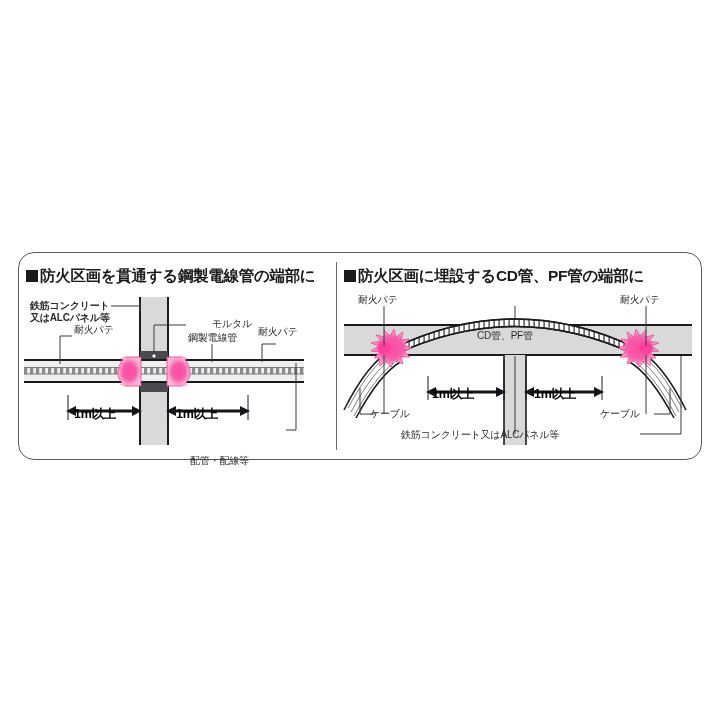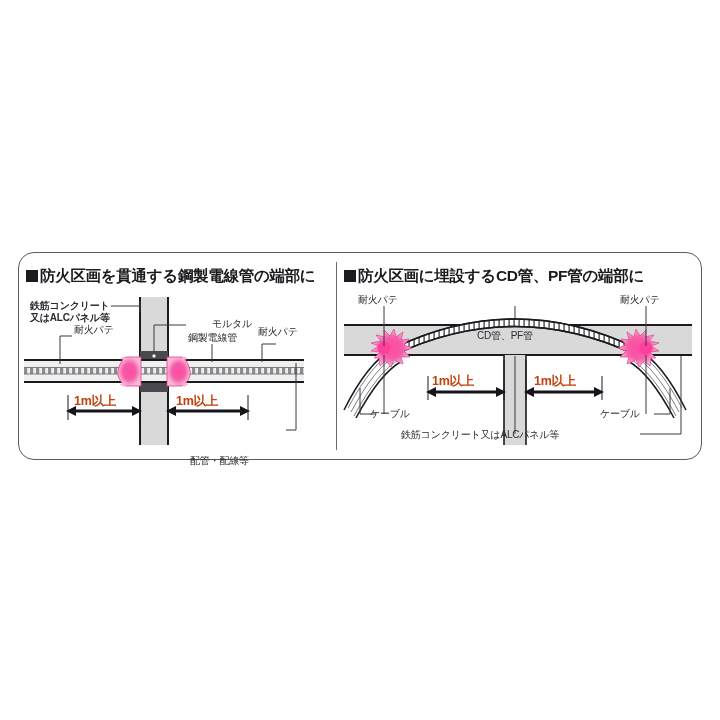--- a/index.html
+++ b/index.html
@@ -58,23 +58,24 @@
     font-size:10px;
     color:#2a2a30;
     white-space:nowrap;
     line-height:11.5px;
     letter-spacing:-0.2px;
   }
   .dim{
     position:absolute;
     font-size:12.5px;
     font-weight:bold;
-    color:#c2410c;
+    color:#000000;
     white-space:nowrap;
     letter-spacing:-0.3px;
+    margin-top:13px;
   }
 
   svg{position:absolute;left:0;top:0;overflow:visible;}
   .nosel{user-select:none;}
 </style>
 </head>
 <body>
 
 <div id="stage" class="nosel">
 

